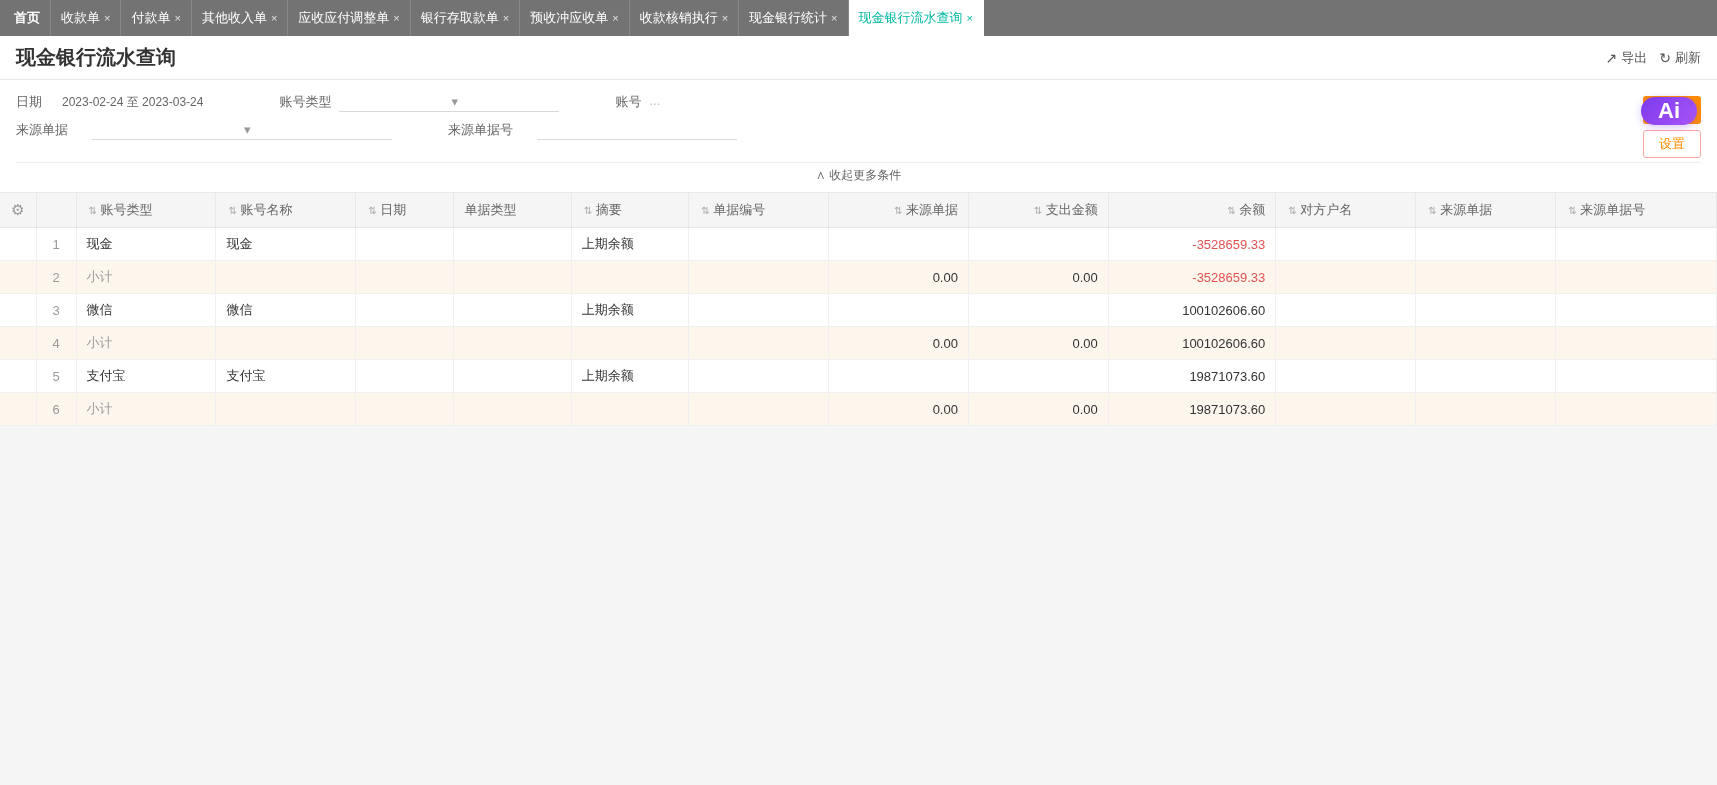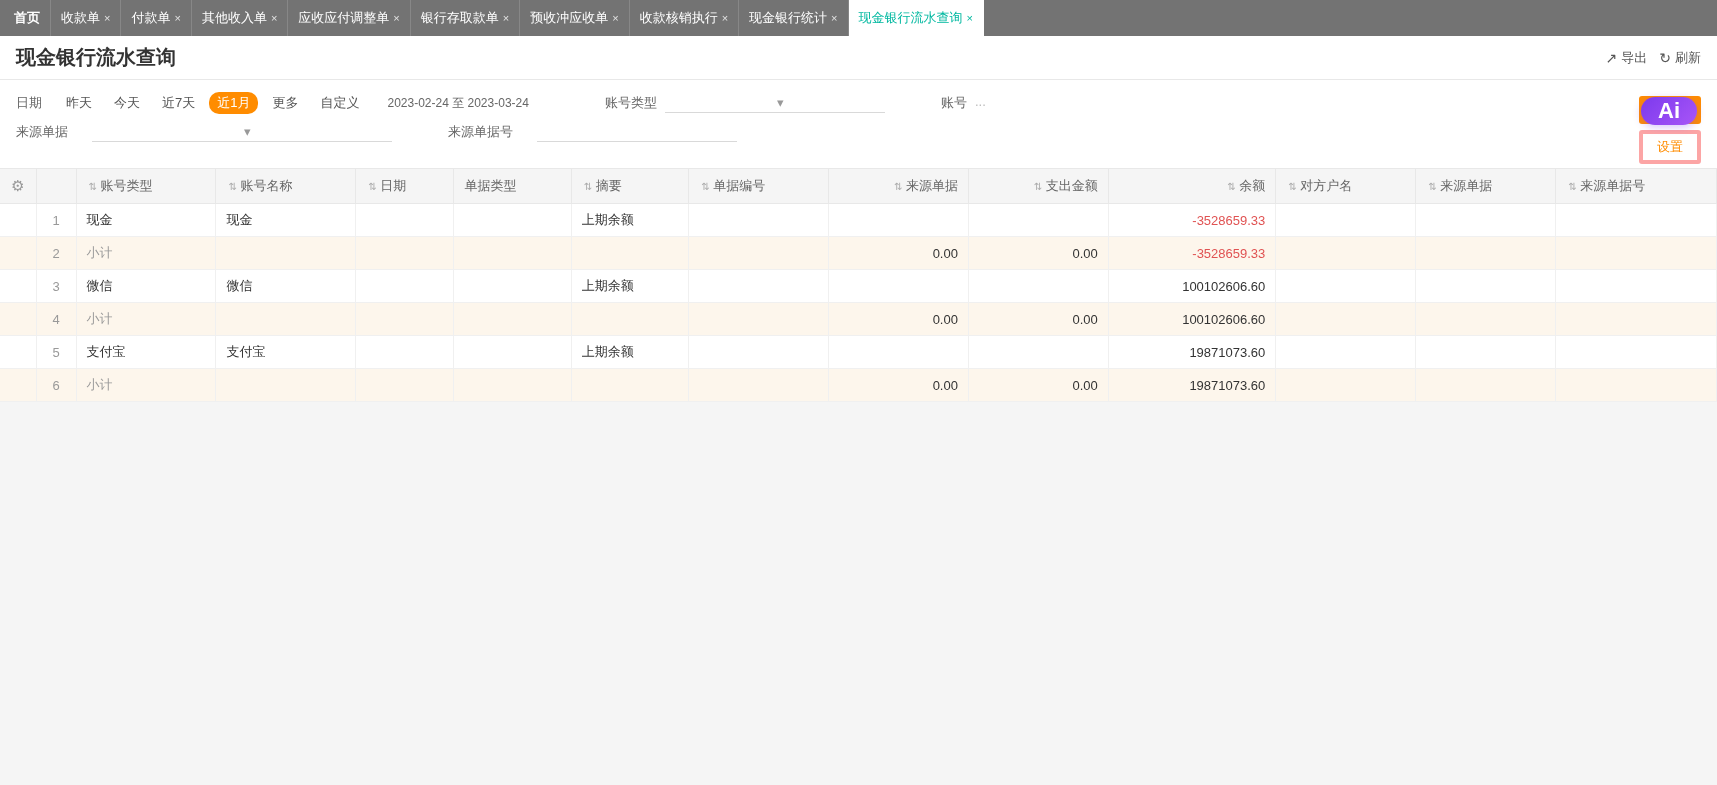--- a/index.html
+++ b/index.html
@@ -147,21 +147,21 @@
       color: #fff;
       border: none;
       padding: 5px 16px;
       border-radius: 3px;
       cursor: pointer;
       font-size: 13px;
     }
     .btn-settings {
       background: #fff;
       color: #ff8c00;
-      border: 4px solid #fca5a5;
+      border: 1px solid #fca5a5;
       padding: 4px 14px;
       border-radius: 3px;
       cursor: pointer;
       font-size: 13px;
     }
 
     
     .table-container {
       background: #fff;
       margin: 0;
@@ -279,28 +279,20 @@
     </button>
   </div>
 </div>
 
 <div class="filter-area">
   <div style="display:flex; align-items:flex-start; gap:12px;">
     <div style="flex:1;">
 
       <div class="filter-row">
         <span class="filter-label">日期</span>
-        <div class="date-options">
-          <span class="date-opt">昨天</span>
-          <span class="date-opt">今天</span>
-          <span class="date-opt">近7天</span>
-          <span class="date-opt active">近1月</span>
-          <span class="date-opt">更多</span>
-          <span class="date-opt">自定义</span>
-        </div>
         <span class="date-range">2023-02-24 至 2023-03-24</span>
 
         <div style="display:flex; align-items:center; gap:8px; margin-left:60px;">
           <span class="filter-label">账号类型</span>
           <div class="filter-select" style="min-width:220px;">
             <span></span>
             <span style="color:#999;">▾</span>
           </div>
         </div>
 
@@ -321,20 +313,21 @@
         <input class="filter-input" style="margin-left: 8px;">
       </div>
     </div>
 
     <div class="action-buttons" style="padding-top:4px;">
       <button class="btn-query">查询</button>
       <button class="btn-settings">设置</button>
     </div>
   </div>
 
+  <div class="collapse-bar">∧ 收起更多条件</div>
 </div>
 
 <div class="table-container">
   <table>
     <thead>
       <tr>
         <th class="settings-col">
           <span class="gear-icon">⚙</span>
         </th>
         <th class="col-idx"></th>

